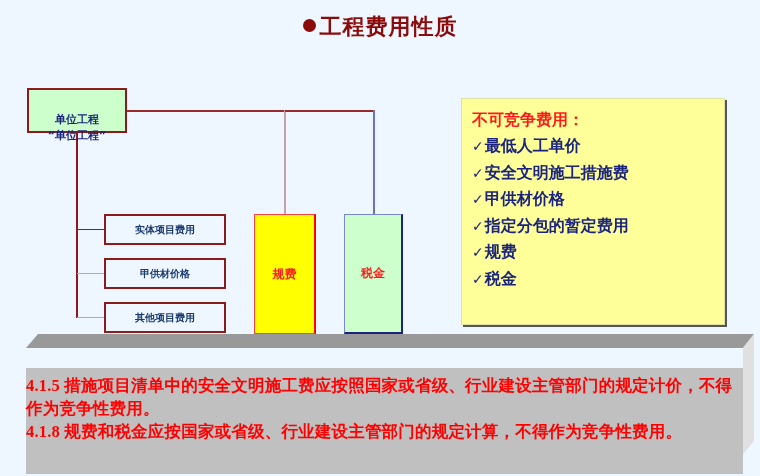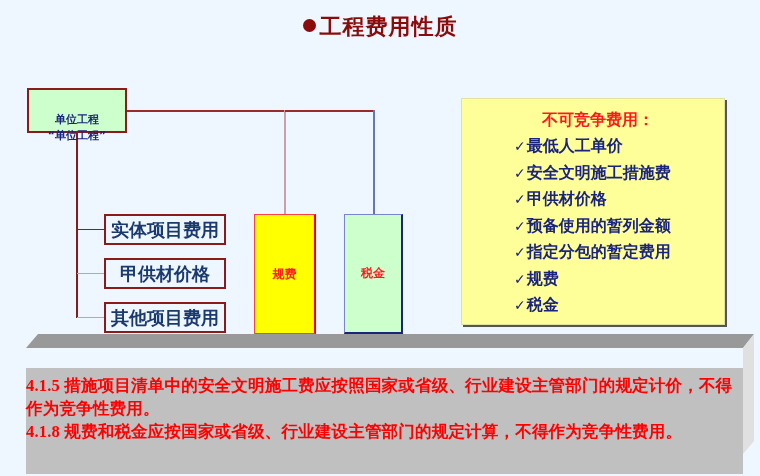--- a/index.html
+++ b/index.html
@@ -11,33 +11,33 @@
   .title .bullet { display:inline-block; width:13px; height:13px; border-radius:50%;
            background:#8b0a0a; margin-right:4px; vertical-align:2px; }
 
   .line { position:absolute; }
 
   .root-box { position:absolute; left:27px; top:88px; width:100px; height:45px;
               background:#ccffcc; border:2px solid #8b1a1a; color:#1a237e;
               font-weight:bold; font-size:11px; text-align:center; line-height:16px; padding-top:22px; }
 
   .item-box { position:absolute; left:104px; width:122px; height:31px; background:#eef6ff;
-              border:2px solid #8b1a1a; color:#1a3a6e; font-weight:bold; font-size:18px;
+              border:2px solid #8b1a1a; color:#1a3a6e; font-weight:bold; font-size:10px;
               text-align:center; line-height:27px; }
 
   .col-box { position:absolute; top:214px; height:120px; font-weight:bold; font-size:12px;
              text-align:center; color:#ff1a1a; display:flex; align-items:center; justify-content:center; }
   .guifei { left:254px; width:62px; background:#ffff00; border:1px solid #ff4040; border-right:2px solid #ff0000; }
   .shuijin { left:344px; width:59px; background:#ccffcc; border:1px solid #7986cb; border-right:2px solid #1a237e; border-bottom:2px solid #1a237e; }
 
   .note-box { position:absolute; left:461px; top:98px; width:264px; height:227px;
               background:#ffff99; border:1px solid #e0e0a0; box-shadow:2px 2px 0 #555;
               padding:8px 0 0 10px; }
-  .note-title { color:#ff1a1a; font-weight:bold; font-size:16px; line-height:26px;text-align:center; }
-  .note-list { list-style:none; margin-left:42px; }
+  .note-title { color:#ff1a1a; font-weight:bold; font-size:16px; line-height:26px; }
+  .note-list { list-style:none; }
   .note-list li { color:#1a237e; font-weight:bold; font-size:16px; line-height:26.5px; white-space:nowrap; }
   .note-list li .check { font-weight:normal; font-size:14px; margin-right:1px; }
 
   .slab-top { position:absolute; left:26px; top:334px; width:728px; height:14px; }
   .slab-front { position:absolute; left:26px; top:348px; width:717px; height:106px;
                 background:#c0c0c0; padding:6px 0 0 0;margin-top:20px; }
   .slab-side { position:absolute; left:743px; top:334px; width:11px; height:120px; }
   .rule { color:#ff0000; font-weight:bold; font-family:"Liberation Serif", "DejaVu Serif", serif;
           font-size:16.5px; line-height:23px; letter-spacing:0.2px; }
 </style>
@@ -72,21 +72,20 @@
 <div class="col-box shuijin">
   <span>税金</span>
 </div>
 
 <div class="note-box">
   <div class="note-title">不可竞争费用：</div>
   <ul class="note-list">
     <li><span class="check">✓</span><span>最低人工单价</span></li>
     <li><span class="check">✓</span><span>安全文明施工措施费</span></li>
     <li><span class="check">✓</span><span>甲供材价格</span></li>
-    <li><span class="check">✓</span><span>预备使用的暂列金额</span></li>
     <li><span class="check">✓</span><span>指定分包的暂定费用</span></li>
     <li><span class="check">✓</span><span>规费</span></li>
     <li><span class="check">✓</span><span>税金</span></li>
   </ul>
 </div>
 
 <svg class="slab-top" viewBox="0 0 728 14" preserveAspectRatio="none">
   <polygon points="0,14 12,0 728,0 717,14" fill="#999999"></polygon>
 </svg>
 <svg class="slab-side" viewBox="0 0 11 120" preserveAspectRatio="none">

